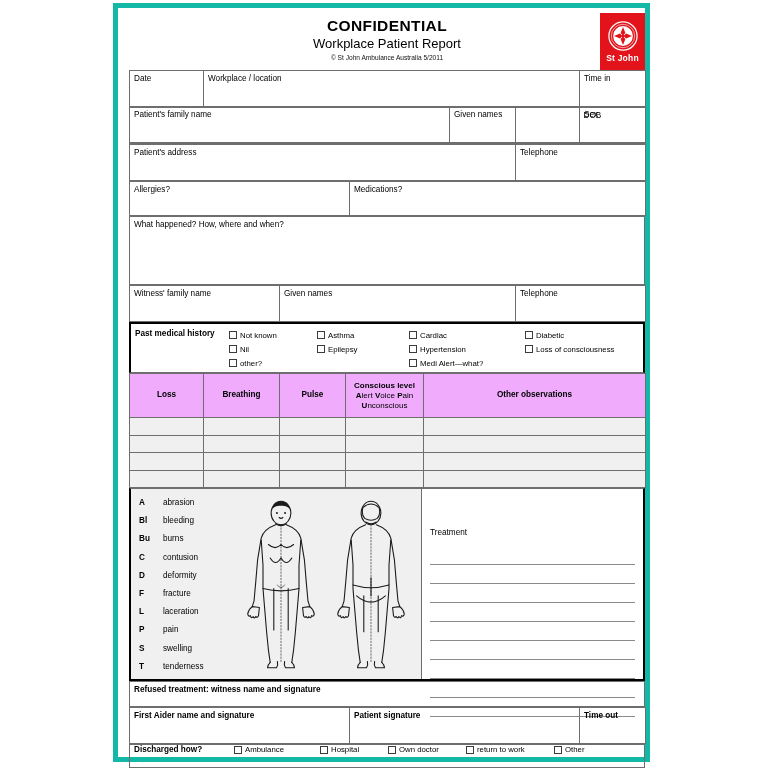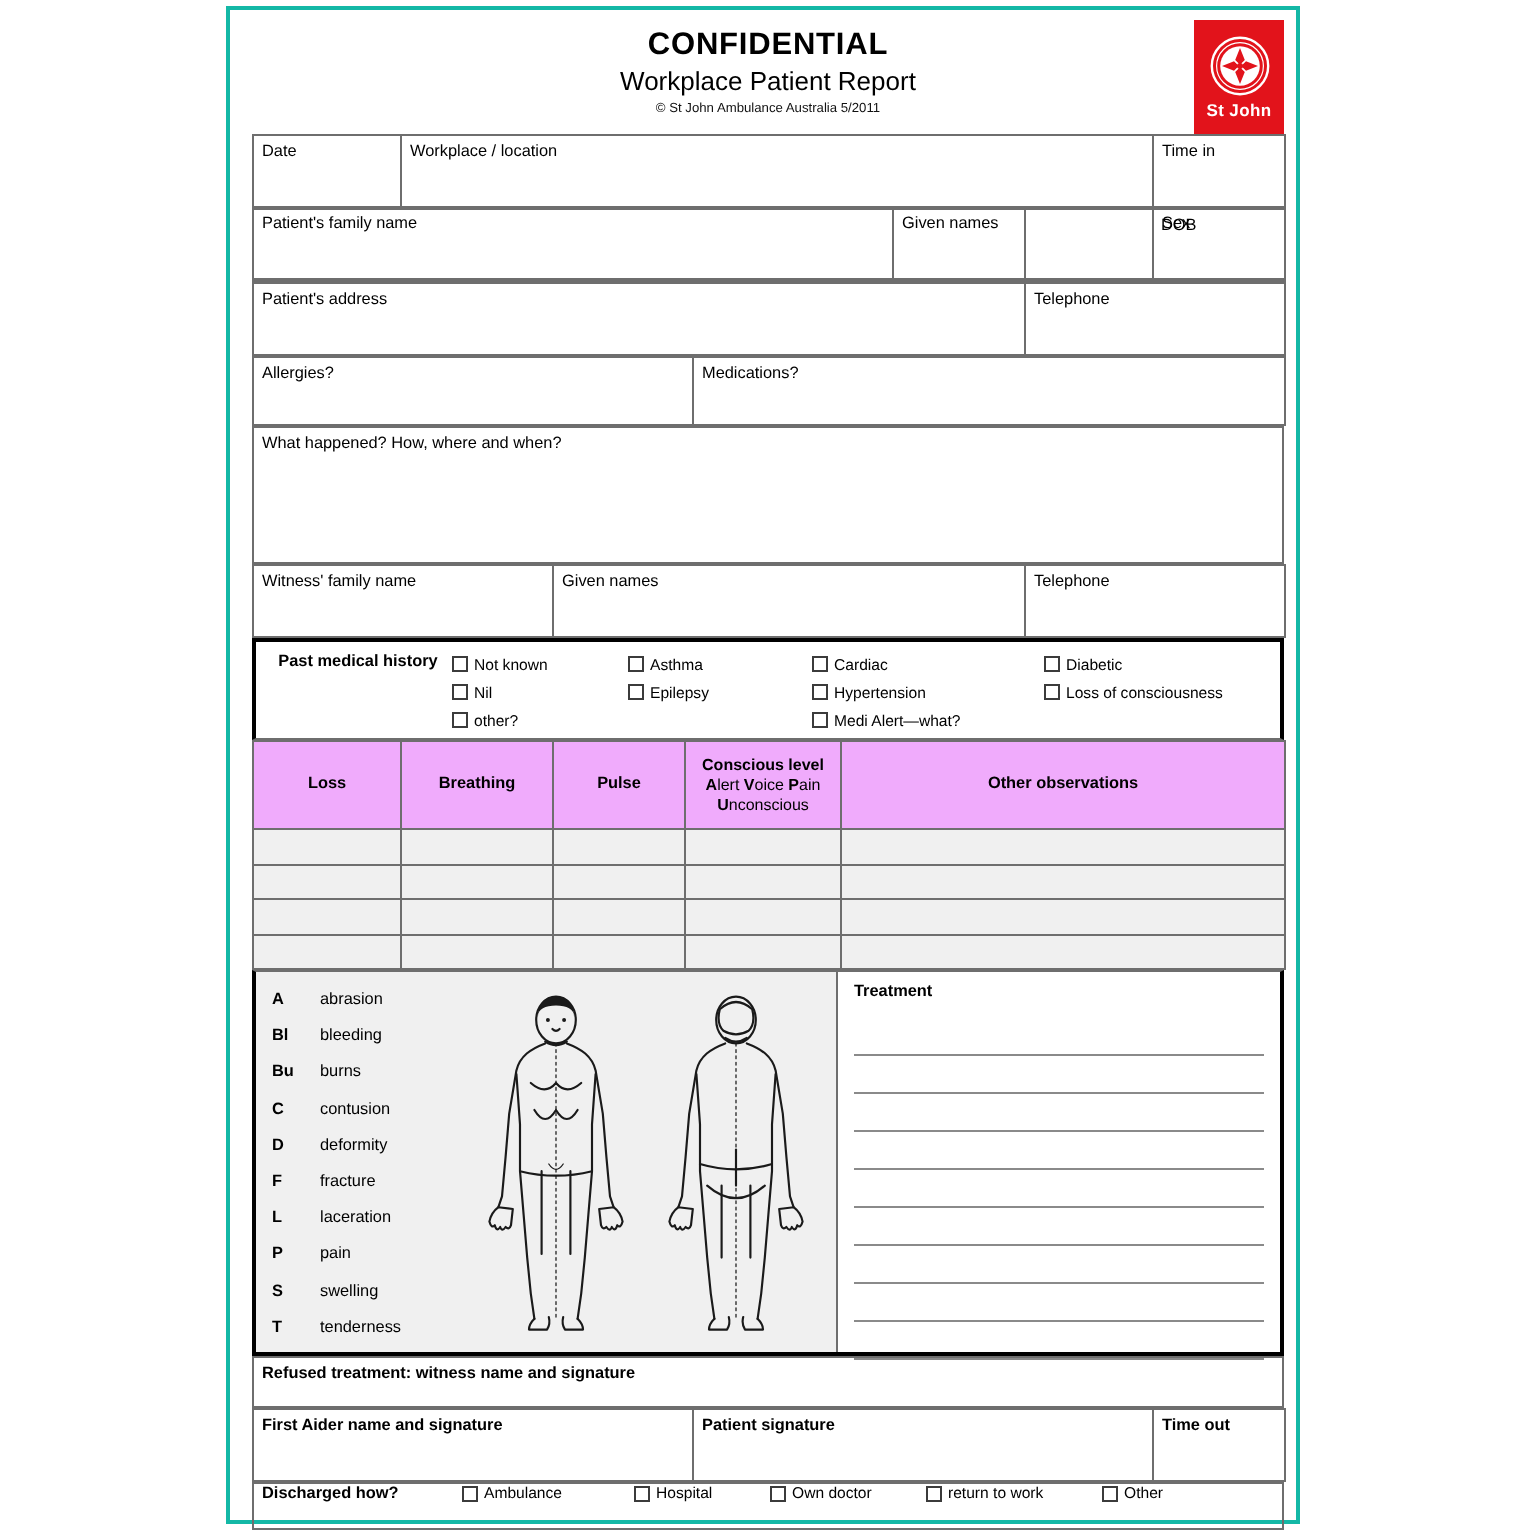--- a/index.html
+++ b/index.html
@@ -14,21 +14,21 @@
     font-family: "Liberation Sans", sans-serif;
     color: #000;
   }
 
   .page {
     position: absolute;
     left: 113px;
     top: 3px;
     width: 537px;
     height: 759px;
-    border: 2px solid #14b8a6;
+    border: 5px solid #14b8a6;
     background: #fff;
     box-sizing: border-box;
   }
 
   .inner {
     position: absolute;
     left: 11px;
     top: 5px;
     width: 516px;
     height: 744px;
@@ -106,21 +106,20 @@
   .h34 { height: 34px; }
   .h52 { height: 68px; }
 
   
   .pmh-wrap {
     border: 2px solid #000;
     border-bottom: 1px solid #6e6e6e;
     padding: 4px 4px 3px 4px;
     box-sizing: border-box;
     height: 51px;
-    text-align: center;
   }
   .pmh-row {
     display: flex;
     align-items: flex-start;
   }
   .pmh-title {
     width: 94px;
     flex: 0 0 94px;
     font-size: 8.2px;
     font-weight: bold;
@@ -206,21 +205,21 @@
   .bodies svg { display: block; margin: 6px auto 0 auto; }
 
   .treat {
     width: 222px;
     flex: 0 0 222px;
     background: #ffffff;
     border-left: 1px solid #6e6e6e;
     padding: 5px 8px 0 8px;
     box-sizing: border-box;
   }
-  .treat-title { font-size: 8.2px; font-weight: bold; }
+  .treat-title { font-size: 8.2px; font-weight: normal; margin-top: 34px; }
   .treat-lines { margin-top: 9px; }
   .tline {
     border-bottom: 1px solid #8a8a8a;
     height: 18px;
   }
 
   
   .disch {
     display: flex;
     align-items: center;

